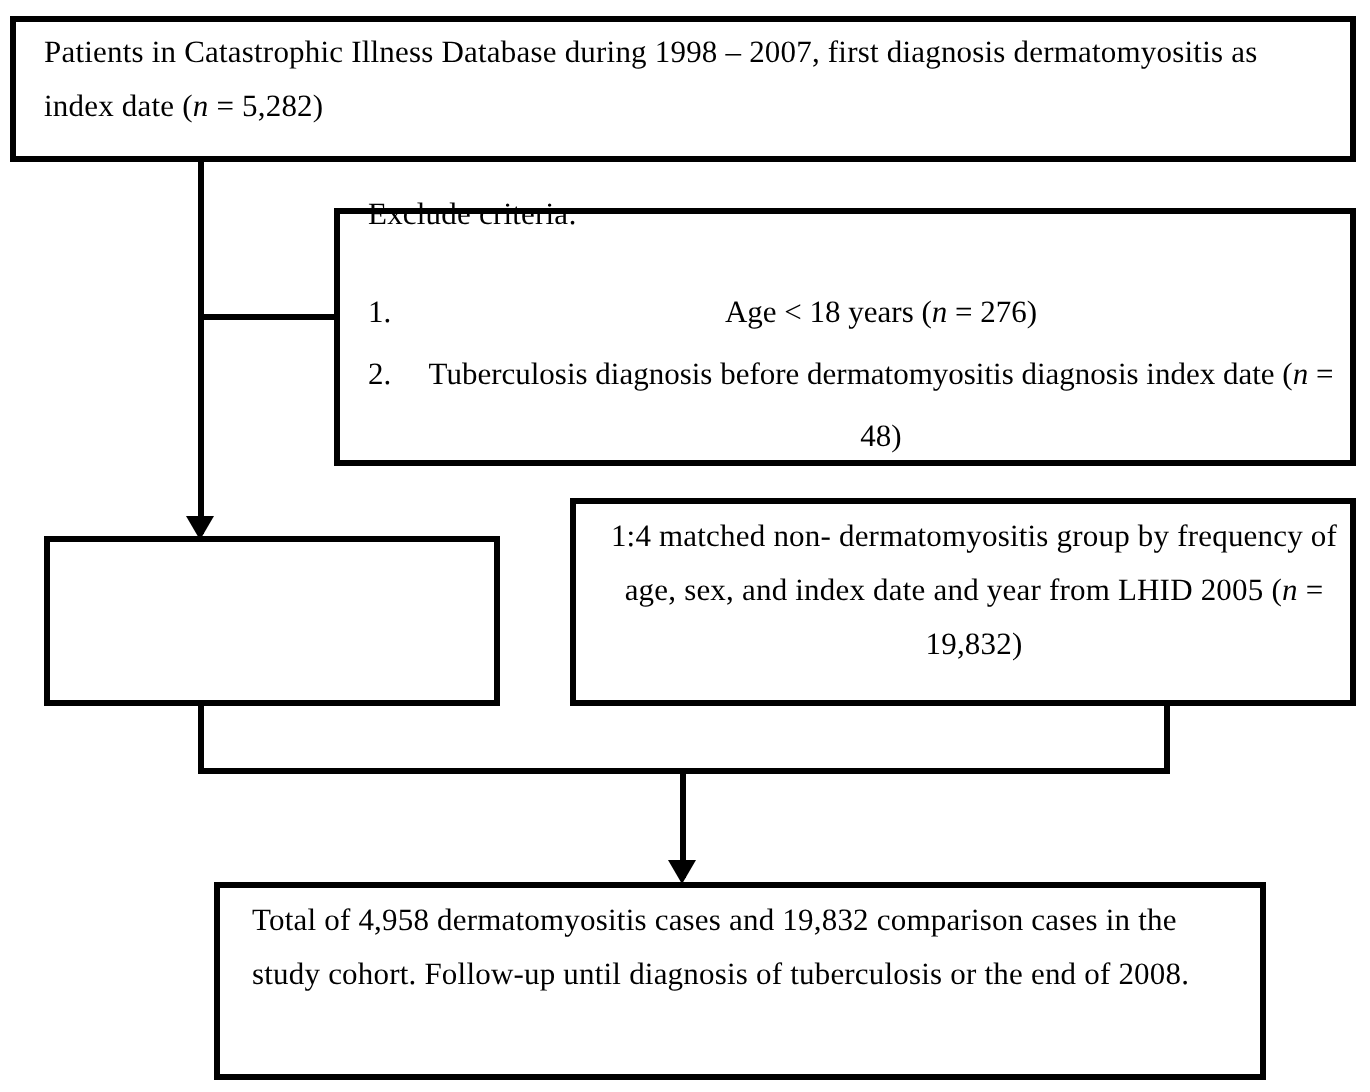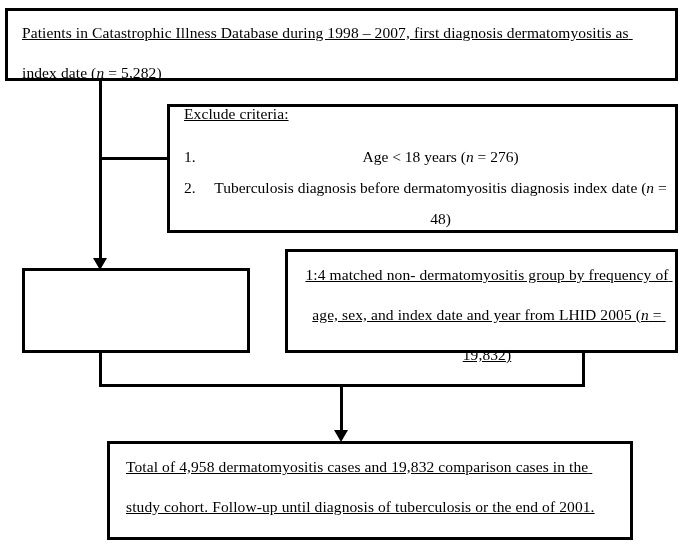--- a/index.html
+++ b/index.html
@@ -29,25 +29,24 @@
     box-sizing: border-box;
     border: 3px solid #000000;
     background: #ffffff;
     z-index: 2;
   }
 
   .box-text {
     position: absolute;
     box-sizing: border-box;
     font-size: 15.5px;
-    line-height: 40px;
+    line-height: 27px;
     letter-spacing: 0.1px;
     white-space: pre-wrap;
     z-index: 3;
-    text-decoration: underline;
   }
 
   
   #box-source        { left: 5px;   top: 8px;   width: 673px; height: 73px; }
   #box-source-text   { left: 22px;  top: 13px;  width: 645px; }
 
   
   #box-exclude       { left: 167px; top: 104px; width: 511px; height: 129px; }
   #box-exclude-title { left: 184px; top: 94px; width: 480px; }
   .crit-list         { position: absolute; left: 184px; top: 141px; width: 485px;
@@ -135,15 +134,15 @@
   <div class="box" id="box-match"></div>
   <div class="box-text" id="box-match-text">1:4 matched non- dermatomyositis group by frequency of age, sex, and index date and year from LHID 2005 (<i class="ital">n</i> = 19,832)</div>
 
   <div class="line vline" id="drop-dm"></div>
   <div class="line vline" id="drop-match"></div>
   <div class="line hline" id="join-bar"></div>
   <div class="line vline" id="trunk-total"></div>
   <div class="arrow-head" id="arrow-total"></div>
 
   <div class="box" id="box-total"></div>
-  <div class="box-text" id="box-total-text">Total of 4,958 dermatomyositis cases and 19,832 comparison cases in the study cohort. Follow-up until diagnosis of tuberculosis or the end of 2001.</div>
+  <div class="box-text" id="box-total-text">Total of 4,958 dermatomyositis cases and 19,832 comparison cases in the study cohort. Follow-up until diagnosis of tuberculosis or the end of 2008.</div>
 
 </div>
 
 </body></html>

